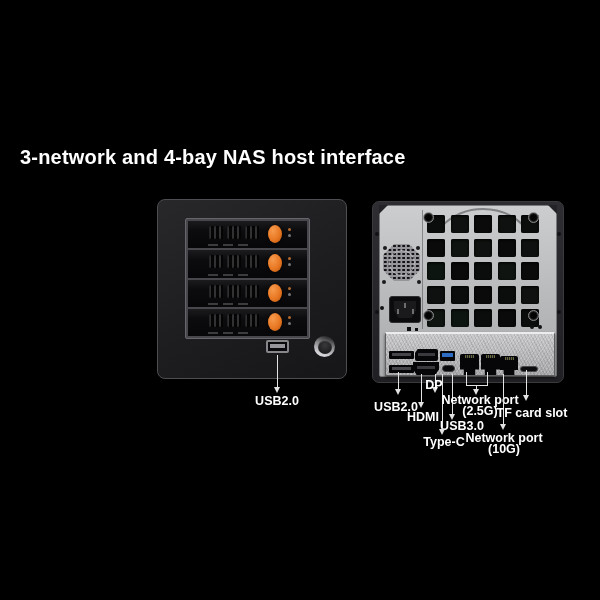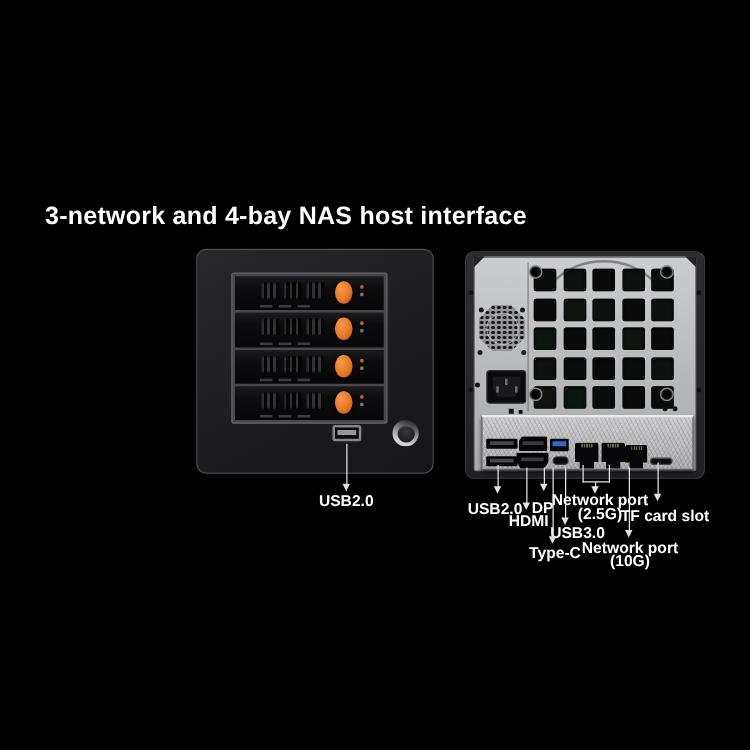--- a/index.html
+++ b/index.html
@@ -1,20 +1,20 @@
 <!DOCTYPE html>
 <html><head>
 <meta charset="utf-8">
 <style>
   html,body{margin:0;padding:0;background:#000;}
   .stage{position:relative;width:600px;height:600px;background:#000;overflow:hidden;
          font-family:"Liberation Sans",sans-serif;}
 
   
-  .title{position:absolute;left:20px;top:146px;margin:16px;color:#fff;
+  .title{position:absolute;left:20px;top:146px;margin:0;color:#fff;
          font-size:20px;font-weight:700;letter-spacing:.2px;}
 
   
   .front-case{position:absolute;left:157px;top:199px;width:188px;height:178px;
               background:linear-gradient(150deg,#28282b,#1d1d20 55%,#161619);
               border:1px solid #4d4d52;border-radius:8px;}
   .bay-frame{position:absolute;left:27px;top:18px;width:125px;height:121px;
              background:#48484c;border:1px solid #66666a;border-radius:2px;
              display:flex;flex-direction:column;gap:2px;padding:2px;box-sizing:border-box;}
   .tray{position:relative;flex:1;background:linear-gradient(180deg,#1b1b1e,#0c0c0e 35%,#070709);}
@@ -122,21 +122,21 @@
   
   .ln{position:absolute;width:1px;background:#e2e2e2;}
   .ar{position:absolute;width:0;height:0;border-left:3.5px solid transparent;
       border-right:3.5px solid transparent;border-top:6px solid #e2e2e2;}
   .lb{position:absolute;color:#fff;font-weight:700;font-size:12.5px;line-height:10.5px;
       white-space:nowrap;transform:translateX(-50%);text-align:center;}
   .lb span{display:block;}
 
   .ln-fusb{left:277px;top:355px;height:33px}      .ar-fusb{left:274px;top:387px}   .lb-fusb{left:277px;top:396px}
   .ln-rusb2{left:398px;top:372px;height:18px}     .ar-rusb2{left:395px;top:389px}  .lb-rusb2{left:396px;top:402px}
-  .ln-dp{left:435px;top:374px;height:14px}        .ar-dp{left:432px;top:387px}     .lb-dp{left:434px;top:401px}
+  .ln-dp{left:435px;top:374px;height:14px}        .ar-dp{left:432px;top:387px}     .lb-dp{left:434px;top:380px}
   .ln-hdmi{left:421px;top:374px;height:29px}      .ar-hdmi{left:418px;top:402px}   .lb-hdmi{left:423px;top:412px}
   .ln-usb3{left:452px;top:374px;height:41px}      .ar-usb3{left:449px;top:414px}   .lb-usb3{left:462px;top:421px}
   .ln-typec{left:442px;top:374px;height:56px}     .ar-typec{left:439px;top:429px}  .lb-typec{left:444px;top:437px}
   .ln-n25a{left:466px;top:372px;height:14px}
   .ln-n25b{left:487px;top:372px;height:14px}
   .hb-n25{position:absolute;left:466px;top:385px;width:22px;height:1px;background:#e2e2e2;}
   .ln-n25c{left:476px;top:385px;height:5px}       .ar-n25{left:473px;top:389px}    .lb-n25{left:480px;top:395px}
   .ln-n10{left:503px;top:374px;height:51px}       .ar-n10{left:500px;top:424px}    .lb-n10{left:504px;top:433px}
   .ln-tf{left:526px;top:370px;height:26px}        .ar-tf{left:523px;top:395px}     .lb-tf{left:532px;top:408px}
 </style>

